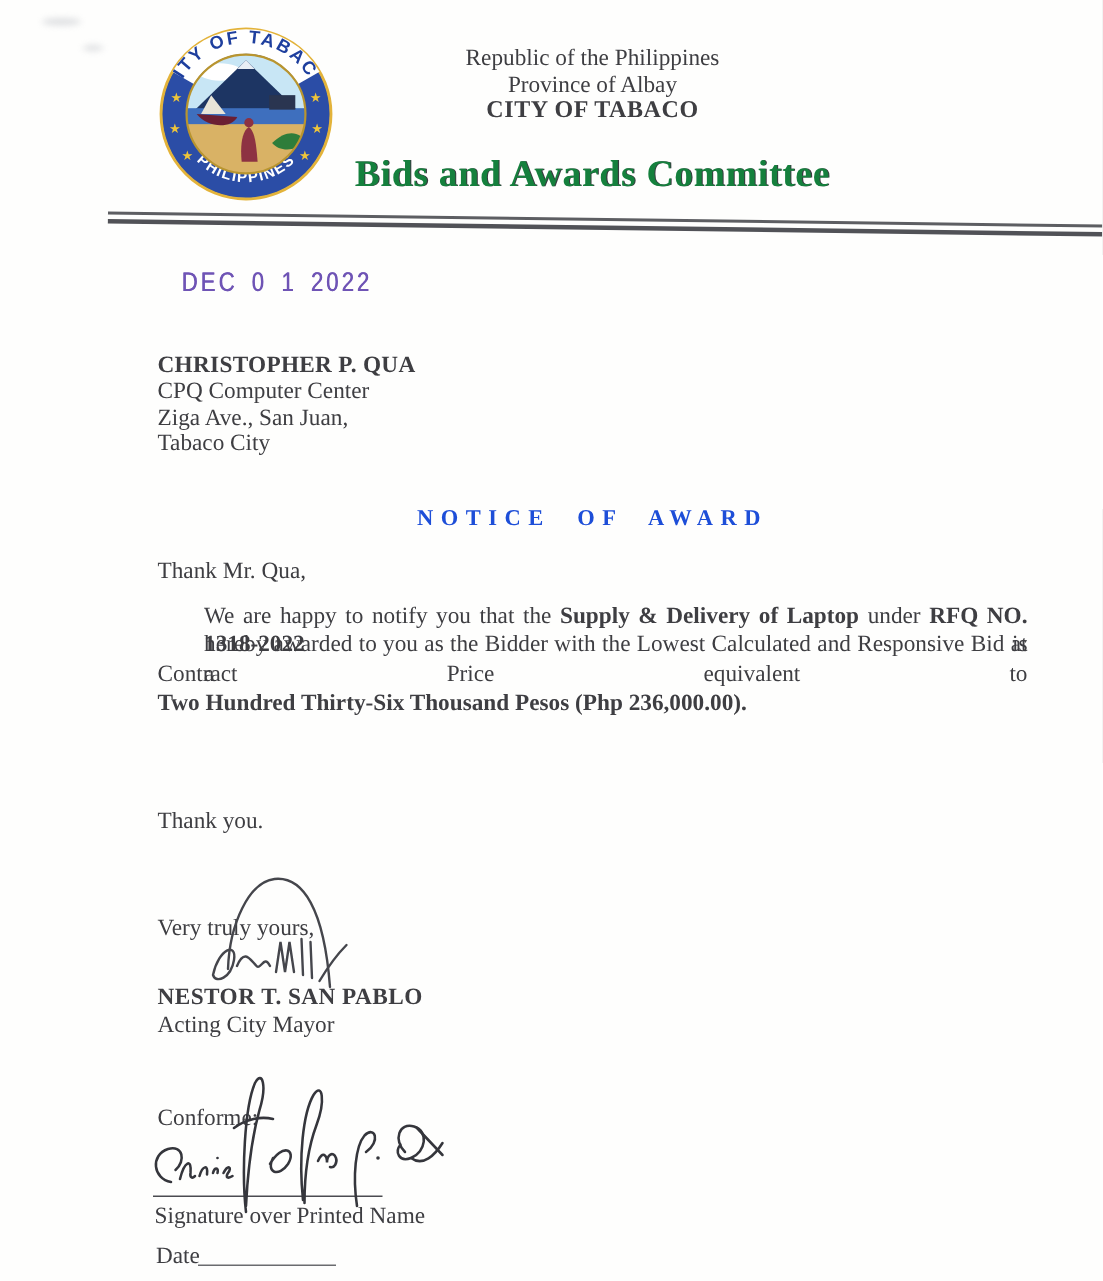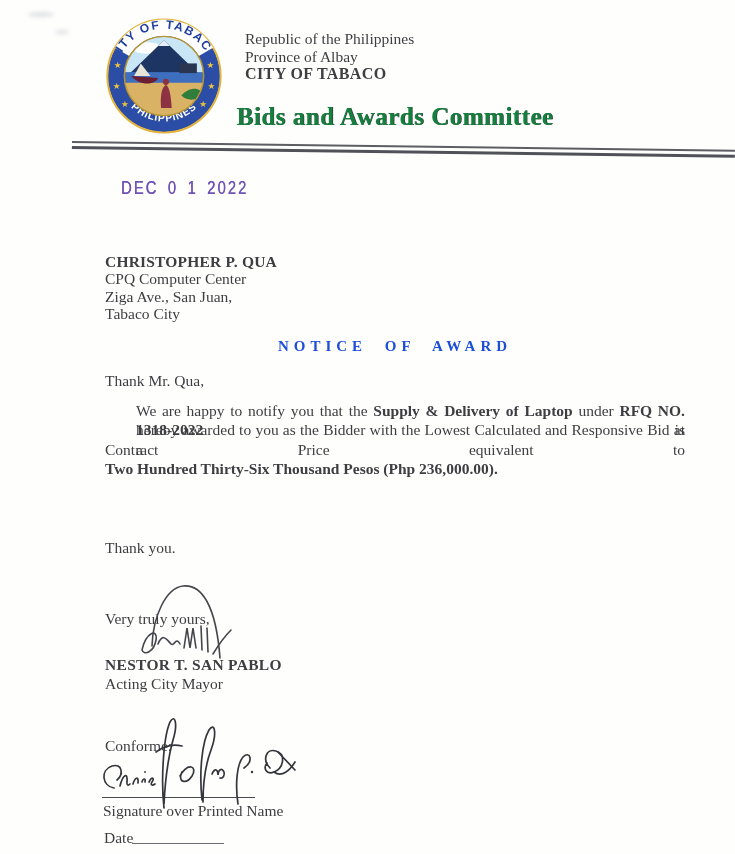--- a/index.html
+++ b/index.html
@@ -11,21 +11,21 @@
     margin: 0 auto;
     background: #fefefd;
     font-family: "Liberation Serif", serif;
     color: #3e3e42;
     overflow: hidden;
   }
   .abs { position: absolute; }
 
   
   .seal { left: 106px; top: 18px; width: 116px; height: 116px; }
-  .head-text { left: 245px; top: 30px; width: 300px; text-align: left; line-height: 17.5px; font-size: 15.5px; }
+  .head-text { left: 245px; top: 30px; width: 300px; text-align: center; line-height: 17.5px; font-size: 15.5px; }
   .head-text .gov-line { display: block; }
   .head-text .bold-line { font-weight: bold; font-size: 16px; letter-spacing: .4px; }
   .committee {
     left: 195px; top: 103px; width: 400px; text-align: center;
     font-size: 25px; font-weight: bold; letter-spacing: .5px;
     color: #15803d; text-shadow: 0.7px 0 0 #3a3a40;
   }
   .rule { left: 72px; top: 141px; width: 663px; transform: rotate(0.75deg); transform-origin: left top; }
   .rule-thin  { height: 2px;   background: #5d5e62; }
   .rule-gap   { height: 2.5px; }
@@ -35,21 +35,21 @@
   .stamp {
     left: 121px; top: 178px;
     font-family: "Liberation Sans", sans-serif;
     font-size: 18px; letter-spacing: 2.5px; word-spacing: 4px;
     color: #6f54b5;
     transform: scaleX(0.82); transform-origin: left top;
     text-shadow: 0.4px 0 0 #6f54b5;
   }
 
   
-  .recipient { left: 105px; top: 253px; font-size: 15.5px; line-height: 17.3px; }
+  .recipient { left: 105px; top: 235px; font-size: 15.5px; line-height: 17.3px; }
   .recipient .r-name { font-weight: bold; letter-spacing: .2px; }
 
   
   .notice-title {
     left: 105px; top: 338px; width: 580px; text-align: center;
     font-weight: bold; font-size: 15px; letter-spacing: 5px; word-spacing: 9px;
     color: #1d4ed8;
   }
 
   

